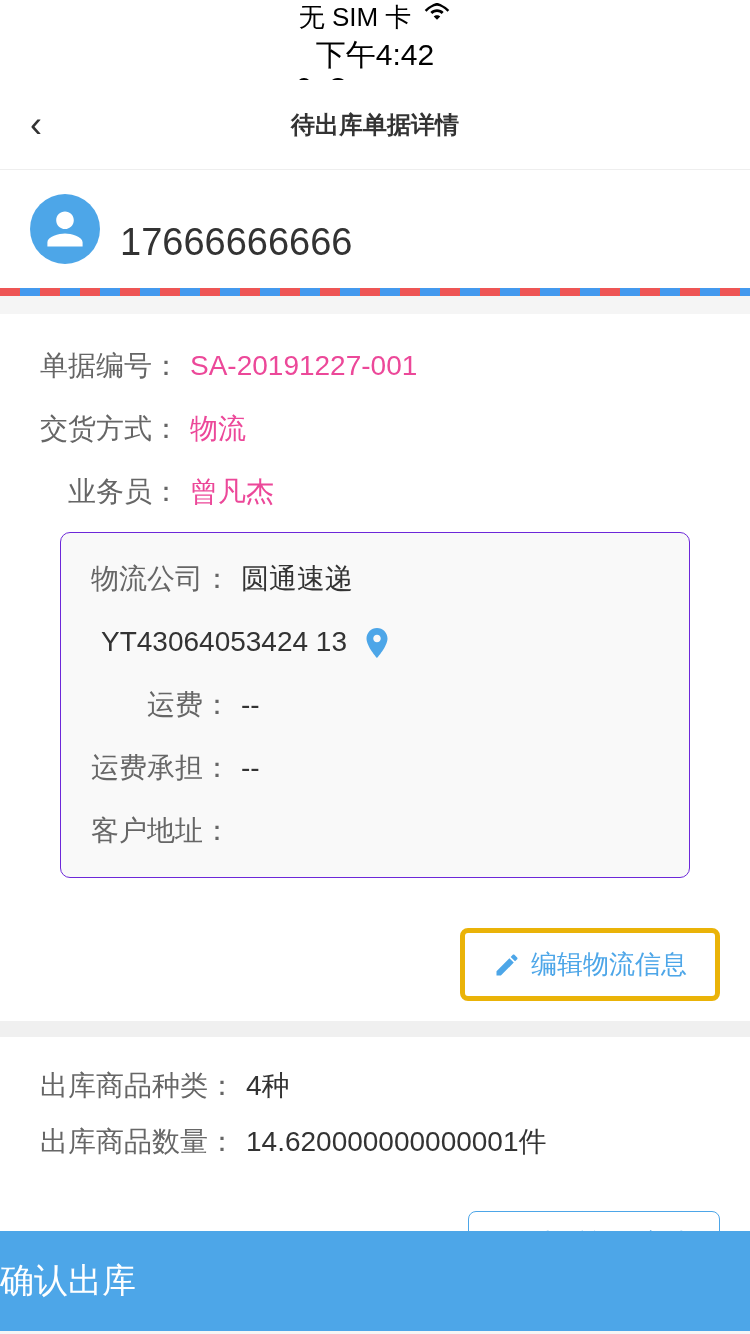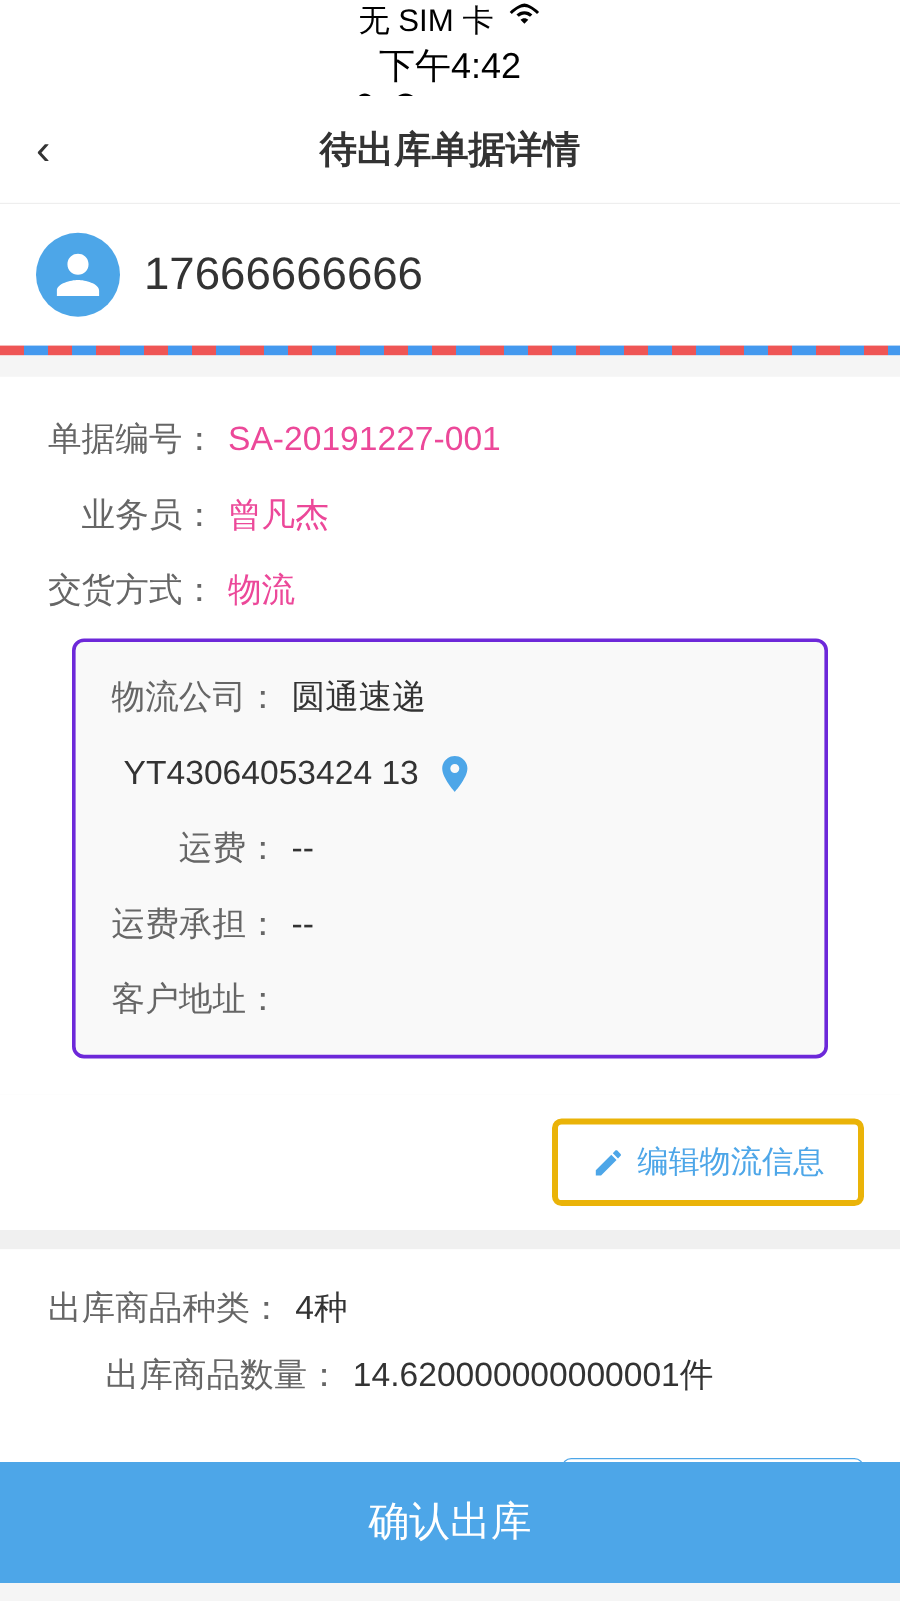--- a/index.html
+++ b/index.html
@@ -57,42 +57,42 @@
       border-bottom: 1px solid #eee;
     }
     .nav-back {
       position: absolute;
       left: 30px;
       font-size: 36px;
       color: #333;
       cursor: pointer;
     }
     .nav-title {
-      font-size: 31px;
+      font-size: 24px;
       font-weight: 600;
       color: #333;
     }
 
     
     .dashed-separator {
       width: 750px;
       height: 8px;
       background: repeating-linear-gradient(
         90deg,
         #e55 0px, #e55 20px,
         #4499ee 20px, #4499ee 40px
       );
     }
 
     
     .phone-header {
       background: #fff;
       padding: 24px 30px;
       display: flex;
-      align-items: center;
+      align-items: flex-end;
       gap: 20px;
     }
     .avatar-circle {
       width: 70px;
       height: 70px;
       border-radius: 50%;
       background: #4da6e8;
       display: flex;
       align-items: center;
       justify-content: center;
@@ -131,21 +131,21 @@
     }
     .info-value {
       color: #ec4899;
       margin-left: 10px;
       flex: 1;
     }
 
     
     .logistics-card {
       background: #f9f9f9;
-      border: 3px solid #6d28d9;
+      border: 1px solid #6d28d9;
       border-radius: 10px;
       margin: 18px 20px 0;
       padding: 24px 30px;
     }
     .logistics-row {
       display: flex;
       align-items: flex-start;
       margin-bottom: 18px;
       font-size: 28px;
       line-height: 1.6;
@@ -211,21 +211,21 @@
     .goods-section {
       background: #fff;
       padding: 30px 40px;
     }
     .goods-row {
       display: flex;
       align-items: center;
       margin-bottom: 18px;
       font-size: 28px;
     }
-    .goods-row:last-child { margin-bottom: 0; margin-left: 48px; }
+    .goods-row:last-child { margin-bottom: 0; }
     .goods-label {
       color: #666;
       min-width: 170px;
       text-align: center;
       flex-shrink: 0;
     }
     .goods-value {
       color: #333;
       margin-left: 10px;
     }
@@ -258,28 +258,28 @@
 
     
     .bottom-spacer {
       height: 180px;
       background: #f5f5f5;
     }
 
     
     .confirm-btn-bar {
       position: fixed;
-      bottom: 16px;
+      bottom: 3px;
       left: 0;
       width: 750px;
       height: 100px;
       background: #4da6e8;
       display: flex;
       align-items: center;
-      justify-content: center;
+      justify-content: flex-start;
       cursor: pointer;
     }
     .confirm-btn-label {
       font-size: 34px;
       color: #fff;
       font-weight: 500;
     }
   </style>
 </head>
 <body>
@@ -335,26 +335,26 @@
 </div>
 
 <div class="dashed-separator"></div>
 
 <div class="info-section">
   <div class="info-row">
     <span class="info-label">单据编号：</span>
     <span class="info-value">SA-20191227-001</span>
   </div>
   <div class="info-row">
+    <span class="info-label">交货方式：</span>
+    <span class="info-value">物流</span>
+  </div>
+  <div class="info-row">
     <span class="info-label">业务员：</span>
     <span class="info-value">曾凡杰</span>
-  </div>
-  <div class="info-row">
-    <span class="info-label">交货方式：</span>
-    <span class="info-value">物流</span>
   </div>
 
   <div class="logistics-card">
     <div class="logistics-row">
       <span class="logistics-label">物流公司：</span>
       <span class="logistics-value">圆通速递</span>
     </div>
     <div class="logistics-row">
       <span class="logistics-value">
         <span>YT43064053424 13</span>

